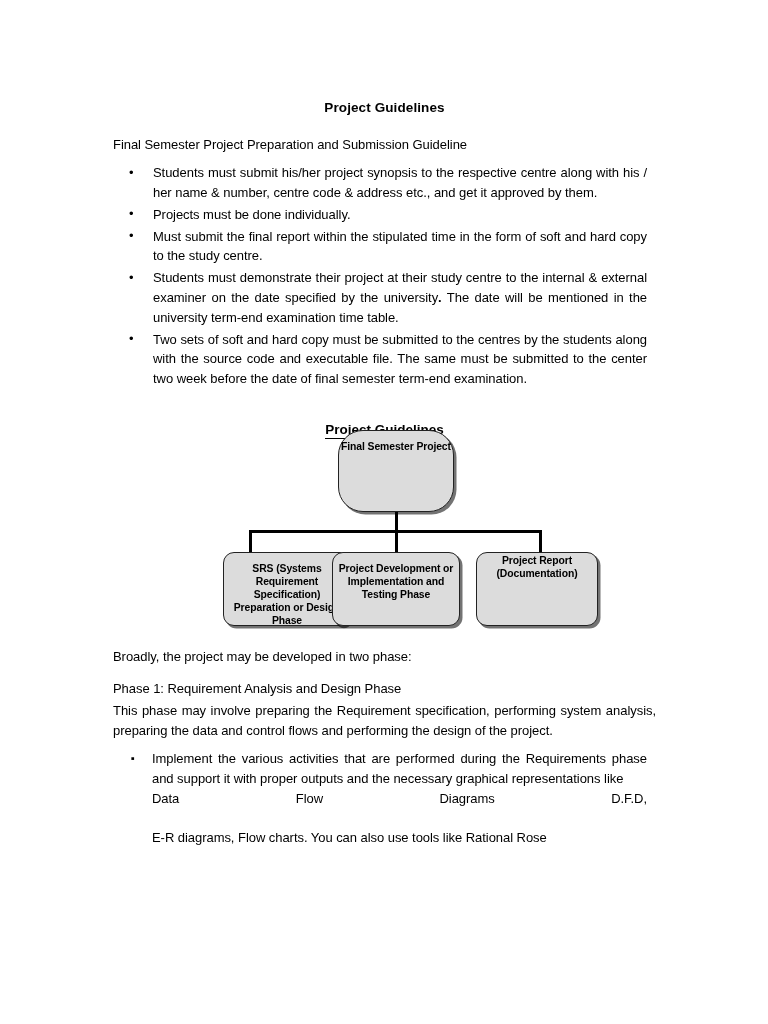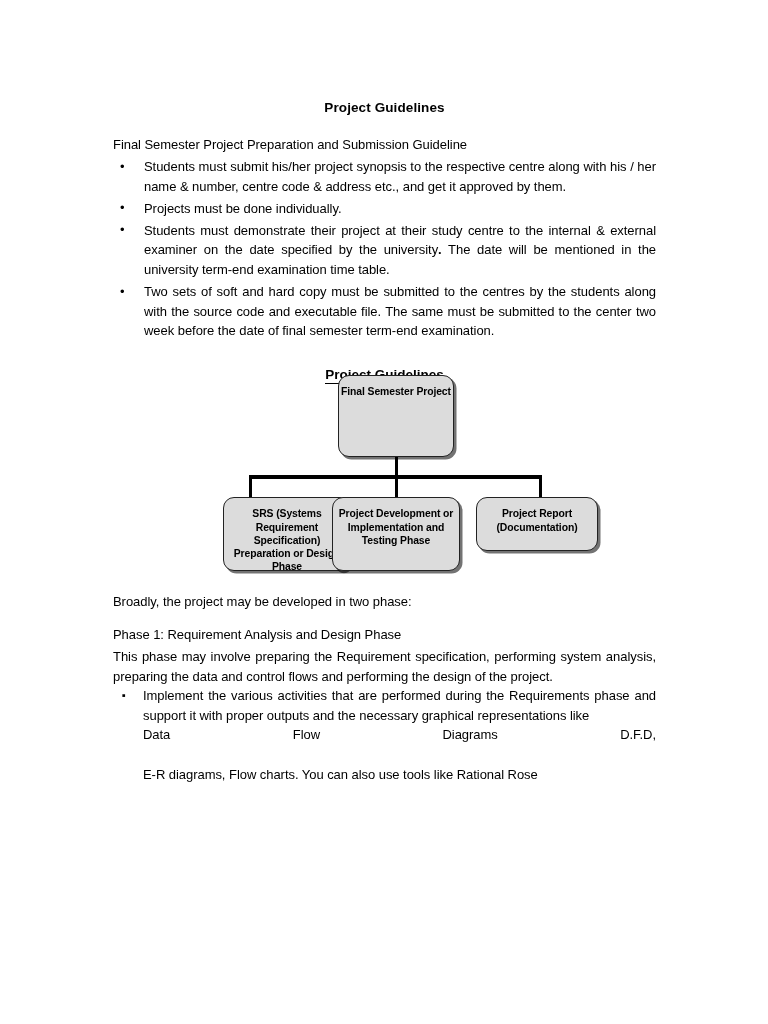--- a/index.html
+++ b/index.html
@@ -41,21 +41,21 @@
   .section-heading {
     font-size: 13px;
     font-weight: normal;
     line-height: 19px;
     margin: 0 0 3px 0;
     letter-spacing: -0.05px;
   }
 
   ul.bullets {
     list-style: none;
-    margin: 0;
+    margin: 9px;
     padding: 0;
   }
   ul.bullets > li {
     position: relative;
     padding-left: 31px;
     font-size: 13px;
     line-height: 19.6px;
     text-align: justify;
     margin-bottom: 2.5px;
     letter-spacing: -0.05px;
@@ -134,42 +134,43 @@
     text-align: center;
     box-sizing: border-box;
     letter-spacing: -0.1px;
   }
   .node-root {
     left: 225px;
     top: 32px;
     width: 116px;
     height: 82px;
     padding-top: 9px;
+    border-radius: 25px;
   }
   .node-c1 {
     left: 74px;
     top: 154px;
     width: 128px;
     height: 74px;
     padding-top: 9px;
     margin-left: 36px;
   }
   .node-c2 {
     left: 219px;
     top: 154px;
     width: 128px;
     height: 74px;
     padding-top: 9px;
   }
   .node-c3 {
     left: 363px;
     top: 154px;
     width: 122px;
-    height: 54px;
-    padding-top: 9px;
+    height: 74px;
+    padding-top: 1px;
   }
   .conn {
     position: absolute;
     background: #000000;
   }
   .trunk   { left: 281.5px; top: 114px; width: 3.2px; height: 40px; }
   .bus     { left: 136px;  top: 132px; width: 293px;  height: 3.2px; }
   .drop-l  { left: 136px;  top: 132px; width: 3.2px;  height: 22px; }
   .drop-r  { left: 425.8px;top: 132px; width: 3.2px;  height: 22px; }
 
@@ -182,20 +183,21 @@
 <div class="page">
   <div class="content">
 
     <div class="doc-title">Project Guidelines</div>
 
     <div class="section-heading">Final Semester Project Preparation and Submission Guideline</div>
 
     <ul class="bullets" id="primary-list">
         <li><span>Students must submit his/her project synopsis to the respective centre along with his / her name &amp; number, centre code &amp; address etc., and get it approved by them.</span></li>
         <li><span>Projects must be done individually.</span></li>
+        <li><span>Must submit the final report within the stipulated time in the form of soft and hard copy to the study centre.</span></li>
         <li><span>Students must demonstrate their project at their study centre to the internal &amp; external examiner on the date specified by the university</span><b>.</b><span> The date will be mentioned in the university term-end examination time table.</span></li>
         <li><span>Two sets of soft and hard copy must be submitted to the centres by the students along with the source code and executable file. The same must be submitted to the center two week before the date of final semester term-end examination.</span></li>
       </ul>
 
     <div class="diagram">
       <div class="diagram-title"><span>Project Guidelines</span></div>
       <div class="dg-canvas">
         <div class="conn trunk"></div>
         <div class="conn bus"></div>
         <div class="conn drop-l"></div>

